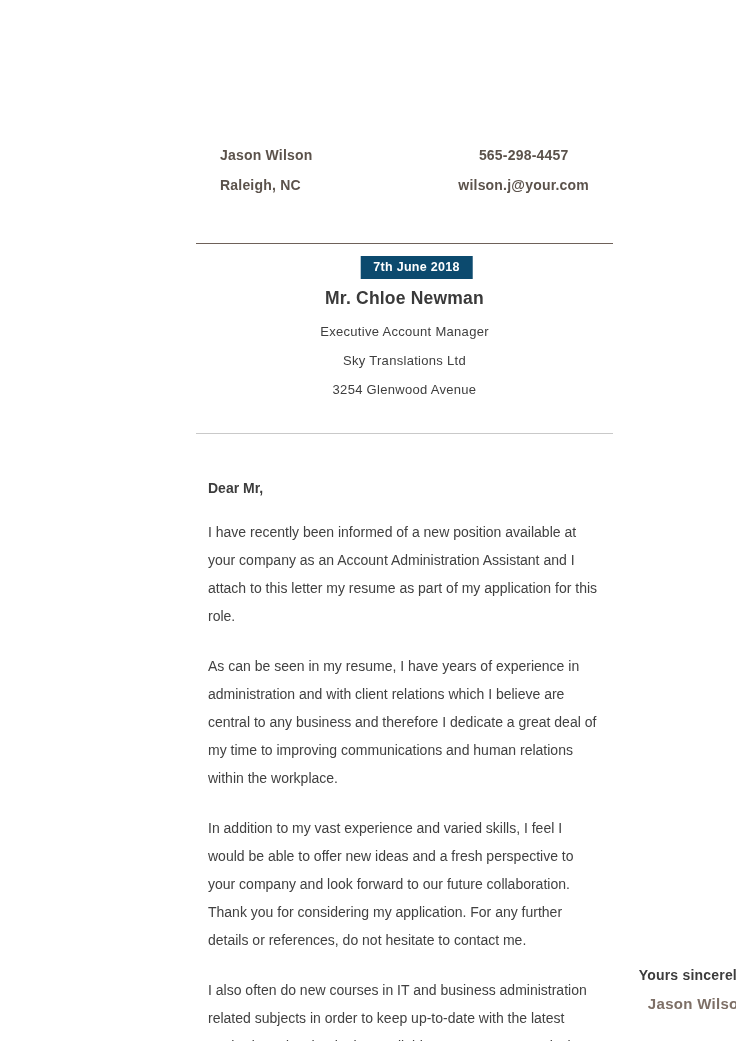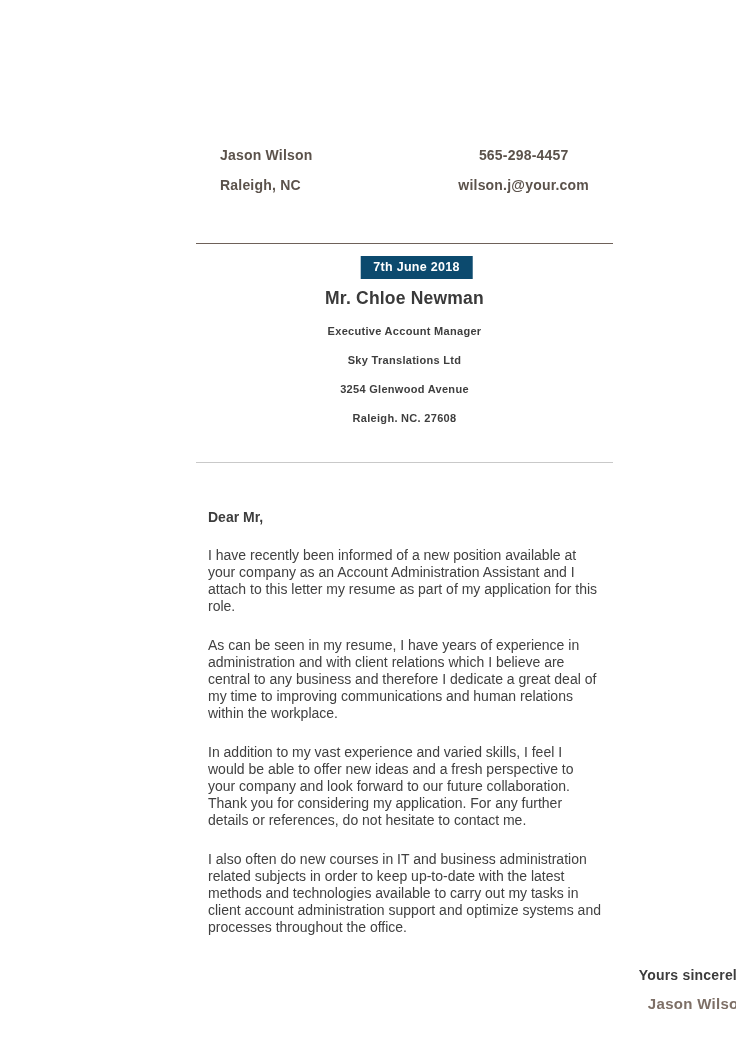--- a/index.html
+++ b/index.html
@@ -63,22 +63,22 @@
   }
   .recipient-name {
     font-size: 17.5px;
     font-weight: 700;
     color: #3a3a3a;
     letter-spacing: 0.2px;
     text-align: center;
   }
   .recipient-address { margin-top: 14px; }
   .recipient-address .addr-line {
-    font-size: 11px;
-    font-weight: 700;
+    font-size: 13px;
+    font-weight: 400;
     line-height: 17px;
     color: #3e3e3e;
     letter-spacing: 0.3px;
   }
 
   
   .thin-divider {
     margin-top: 35px;
     border: none;
     border-top: 1px solid #c9c9c9;
@@ -88,21 +88,21 @@
   
   .letter-body { margin-top: 46px; }
   .salutation {
     font-size: 14px;
     font-weight: 700;
     color: #3c3c3c;
   }
   .paragraph {
     margin-top: 22px;
     font-size: 14px;
-    line-height: 17px;
+    line-height: 28px;
     font-weight: 400;
     color: #414141;
     text-align: left;
   }
 
   
   .closing {
     position: absolute;
     left: 0;
     right: 0;
@@ -142,21 +142,20 @@
   <div class="date-divider">
     <div class="date-badge">7th June 2018</div>
   </div>
 
   <div class="recipient">
     <div class="recipient-name">Mr. Chloe Newman</div>
     <div class="recipient-address">
       <div class="addr-line">Executive Account Manager</div>
       <div class="addr-line">Sky Translations Ltd</div>
       <div class="addr-line">3254 Glenwood Avenue</div>
-      <div class="addr-line">Raleigh. NC. 27608</div>
     </div>
   </div>
 
   <hr class="thin-divider">
 
   <div class="letter-body">
     <div class="salutation">Dear Mr,</div>
     <p class="paragraph">I have recently been informed of a new position available at your company as an Account Administration Assistant and I attach to this letter my resume as part of my application for this role.</p>
     <p class="paragraph">As can be seen in my resume, I have years of experience in administration and with client relations which I believe are central to any business and therefore I dedicate a great deal of my time to improving communications and human relations within the workplace.</p>
     <p class="paragraph">In addition to my vast experience and varied skills, I feel I would be able to offer new ideas and a fresh perspective to your company and look forward to our future collaboration. Thank you for considering my application. For any further details or references, do not hesitate to contact me.</p>

